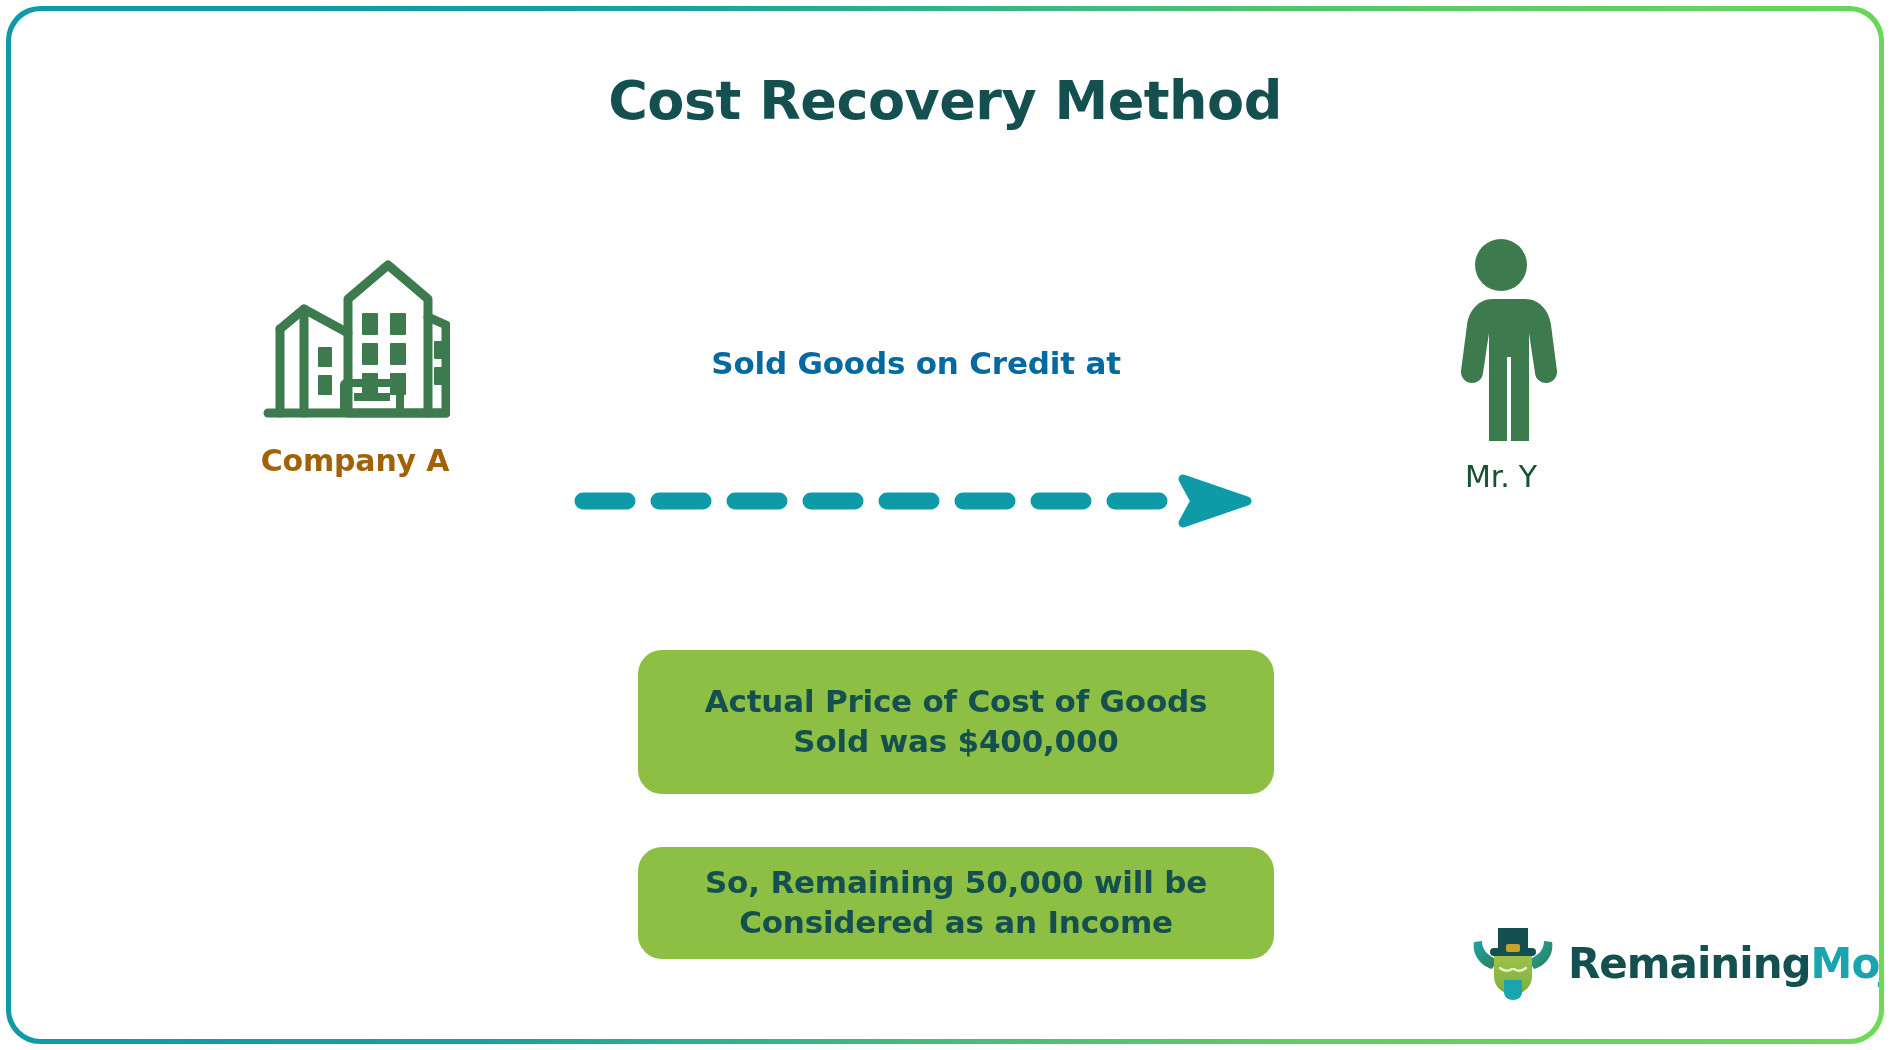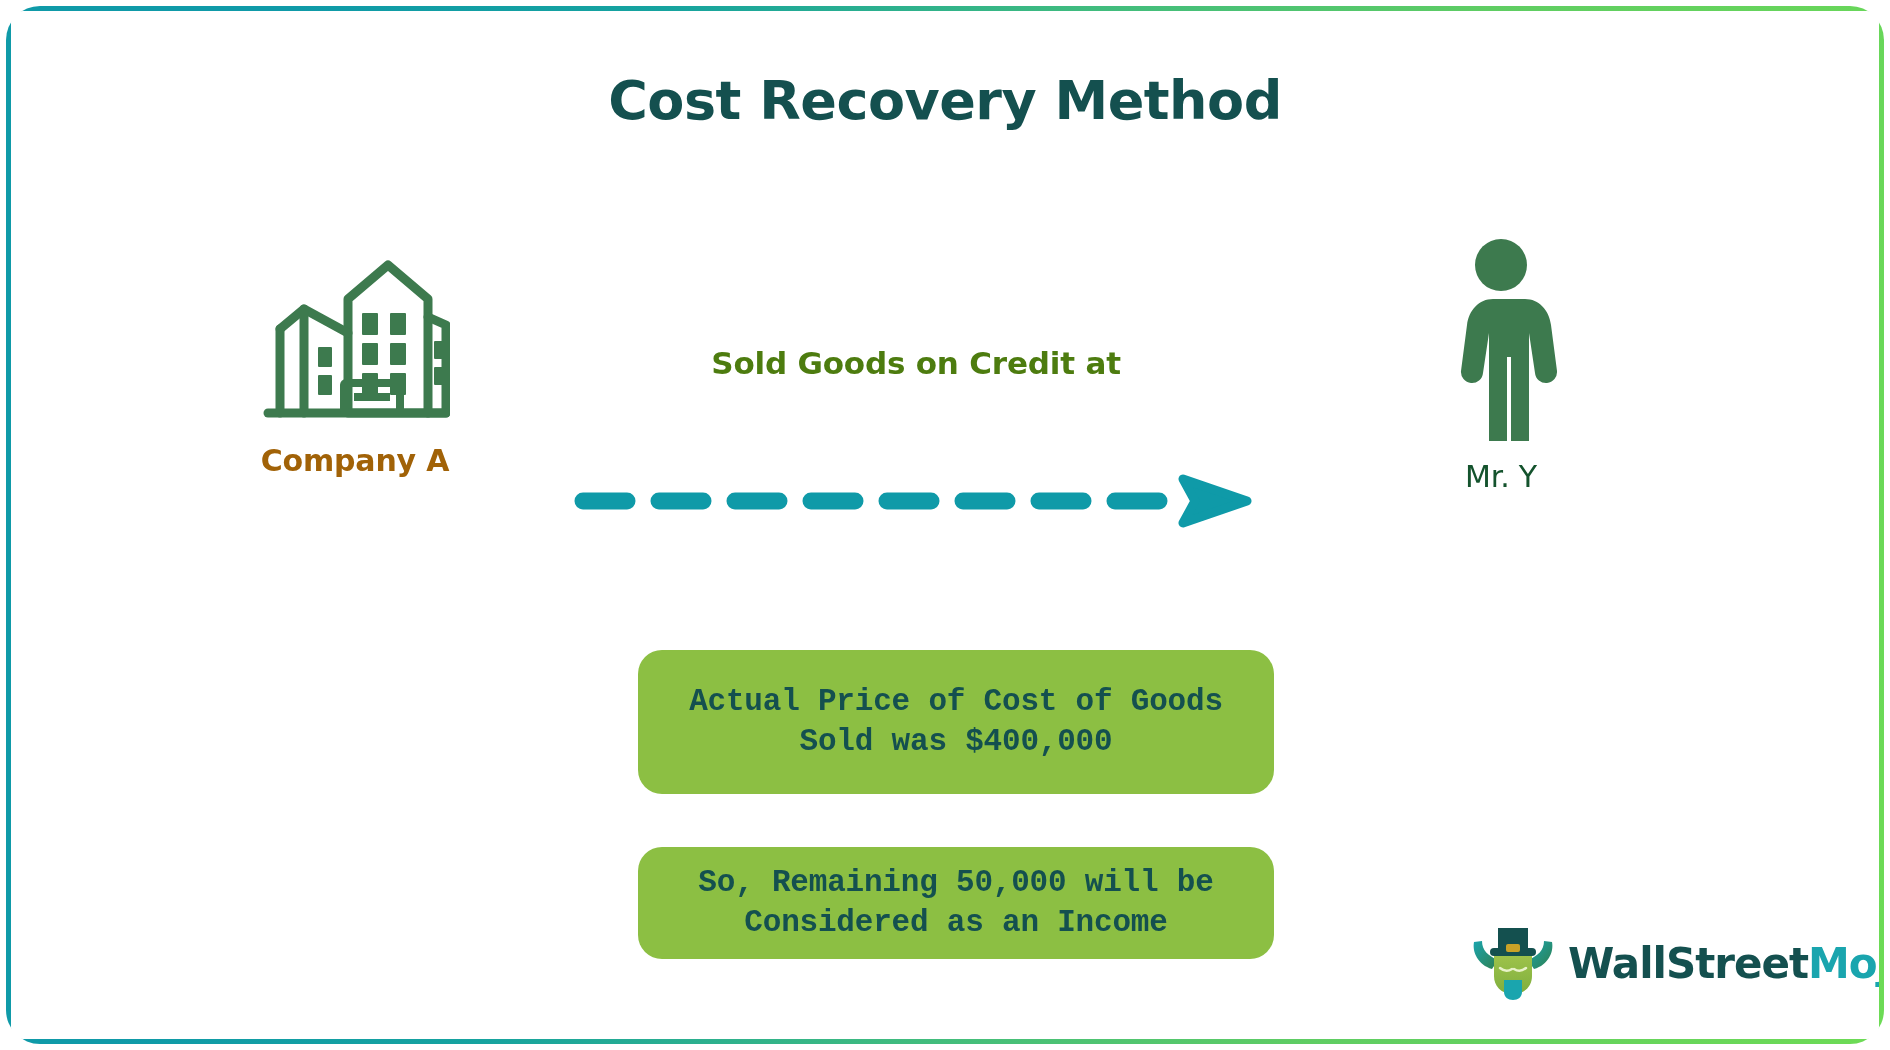--- a/index.html
+++ b/index.html
@@ -29,21 +29,21 @@
                 #0f9aa8 14%,
                 #16a39f 32%,
                 #3fbb7f 52%,
                 #5fcd63 72%,
                 #6ddb55 100%);
   }
   .frame-inner {
     width: 100%;
     height: 100%;
     background: #ffffff;
-    border-radius: 12px;
+    border-radius: 30px;
     position: relative;
     overflow: hidden;
   }
 
   
   .title {
     position: absolute;
     left: 0;
     top: 58px;
     width: 100%;
@@ -94,42 +94,41 @@
   
   .flow-label {
     position: absolute;
     left: 560px;
     top: 332px;
     width: 690px;
     text-align: center;
     font-size: 31px;
     font-weight: 800;
     line-height: 1.33;
-    color: #4d7c0f;
+    color: #0369a1;
     letter-spacing: -0.2px;
   }
   .flow-arrow {
     position: absolute;
     left: 560px;
     top: 462px;
   }
 
   
   .callout {
     position: absolute;
     left: 627px;
     width: 636px;
     border-radius: 24px;
     background: #8cbf43;
     display: flex;
     align-items: center;
     justify-content: center;
     text-align: center;
     box-sizing: border-box;
-    font-family: Liberation Mono, monospace;
   }
   .callout-1 { top: 639px; height: 144px; }
   .callout-2 { top: 836px; height: 112px; }
   .callout-text {
     font-size: 31px;
     font-weight: 800;
     line-height: 1.28;
     color: #14504f;
     letter-spacing: -0.2px;
     padding: 0 26px;
@@ -258,17 +257,17 @@
           <rect x="36" y="22" width="14" height="8" rx="2" fill="#c9a227"></rect>
 
           <path d="M24 34 h38 v20 c0 10 -7 18 -19 18 s-19 -8 -19 -18 z" fill="url(#faceG)"></path>
 
           <path d="M34 58 h18 v12 c0 5 -4 8 -9 8 s-9 -3 -9 -8 z" fill="#1aa5ae"></path>
 
           <path d="M30 46 q6 5 12 1" stroke="#e8f2c9" stroke-width="2.5" fill="none" stroke-linecap="round"></path>
           <path d="M44 47 q6 4 12 -1" stroke="#e8f2c9" stroke-width="2.5" fill="none" stroke-linecap="round"></path>
         </svg>
       </span>
-      <span class="logo-wordmark"><span class="logo-wall">WallStreet</span><span class="logo-mojo">Mojo</span></span>
+      <span class="logo-wordmark"><span class="logo-wall">Remaining</span><span class="logo-mojo">Mojo</span></span>
     </div>
 
   </div>
 </div>
 
 </body></html>

